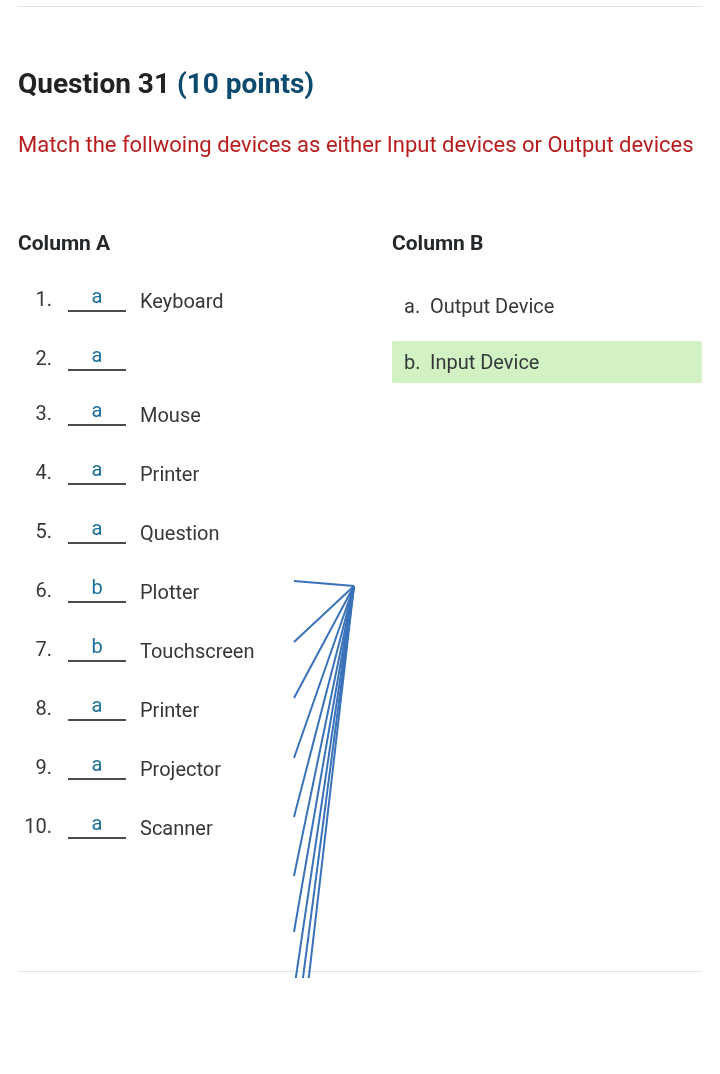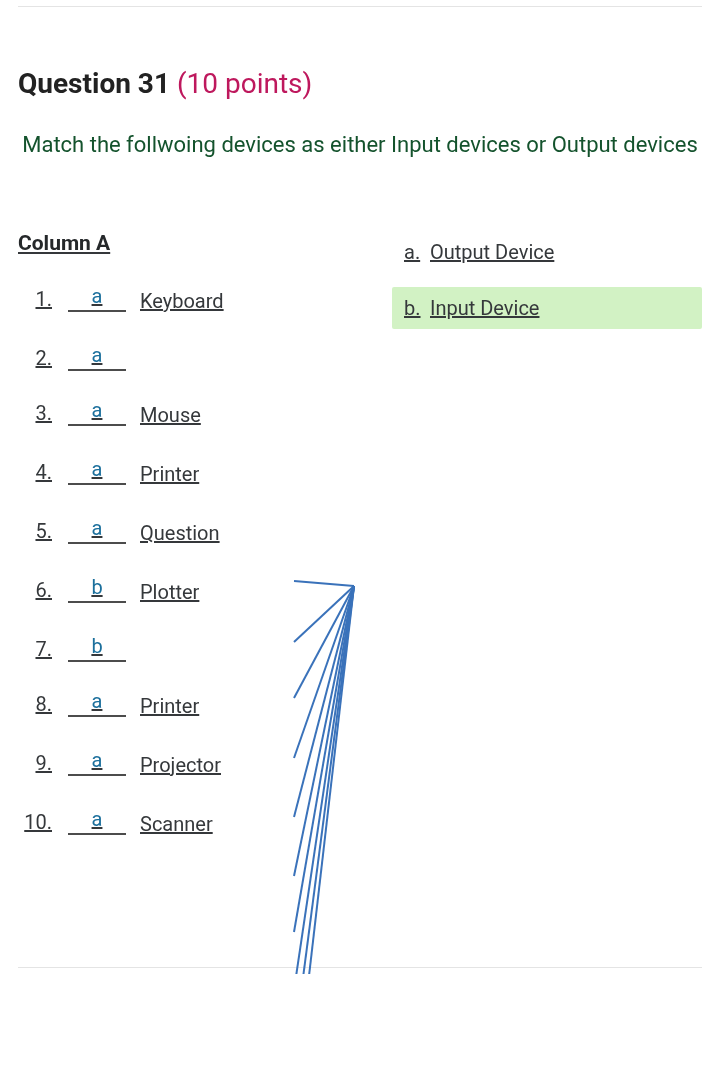--- a/index.html
+++ b/index.html
@@ -23,37 +23,35 @@
   .hr.bottom {
     margin: 100px 0 6px 0;
   }
   h2.qtitle {
     font-size: 28px;
     font-weight: 700;
     margin: 0 0 28px 0;
     color: #222;
   }
   h2.qtitle .points {
-    font-weight: 400;
-    color: #be185d;
+    font-weight: 700;
+    color: #0c4a6e;
   }
   .prompt {
     font-size: 22px;
     line-height: 1.5;
-    color: #14532d;
+    color: #b91c1c;
     margin: 0 0 70px 0;
-    text-align: center;
   }
   .matcharea {
     position: relative;
   }
   .cols {
     display: flex;
     gap: 64px;
-    text-decoration: underline;
   }
   .col {
     flex: 1;
   }
   .col-title {
     font-size: 21px;
     font-weight: 700;
     color: #25282a;
     margin: 0 0 30px 0;
   }
@@ -178,40 +176,42 @@
               <span class="item-label">Question</span>
             </li>
             <li>
               <span class="num">6.</span>
               <span class="ansbox">b</span>
               <span class="item-label">Plotter</span>
             </li>
             <li>
               <span class="num">7.</span>
               <span class="ansbox">b</span>
+              <span class="item-label">Touchscreen</span>
             </li>
             <li>
               <span class="num">8.</span>
               <span class="ansbox">a</span>
               <span class="item-label">Printer</span>
             </li>
             <li>
               <span class="num">9.</span>
               <span class="ansbox">a</span>
               <span class="item-label">Projector</span>
             </li>
             <li>
               <span class="num">10.</span>
               <span class="ansbox">a</span>
               <span class="item-label">Scanner</span>
             </li>
           </ol>
       </div>
 
       <div class="col">
+        <div class="col-title">Column B</div>
         <ol class="colB" id="colB-list">
             <li>
               <span class="letter">a.</span>
               <span>Output Device</span>
             </li>
             <li class="highlight">
               <span class="letter">b.</span>
               <span>Input Device</span>
             </li>
           </ol>

